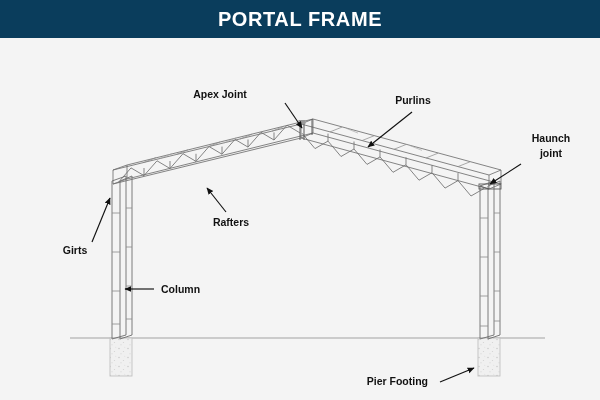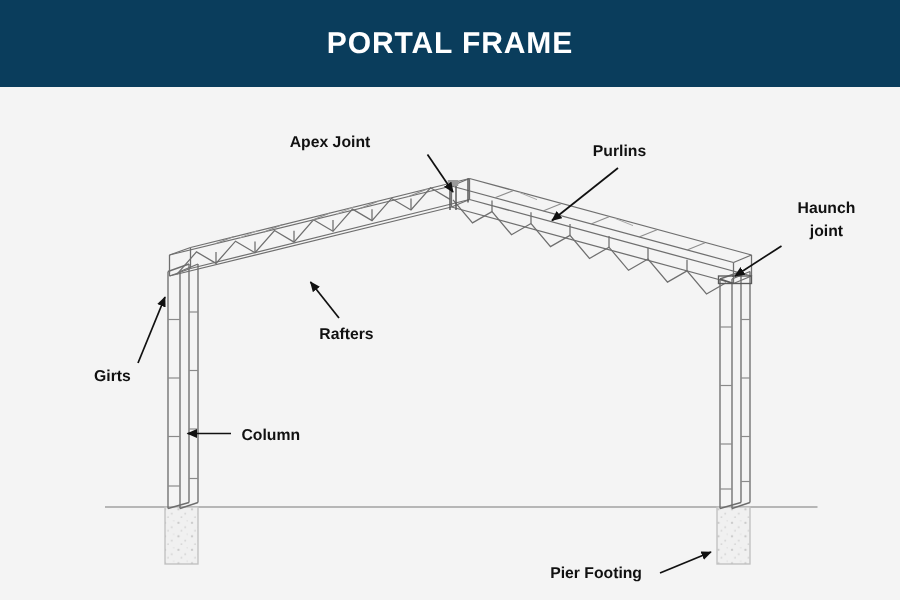--- a/index.html
+++ b/index.html
@@ -17,21 +17,21 @@
     position: relative;
     width: 600px;
     height: 400px;
     background: #f4f4f4;
   }
   #header-bar {
     position: absolute;
     left: 0;
     top: 0;
     width: 600px;
-    height: 58px;
+    height: 38px;
     background: #0a3d5c;
     display: flex;
     align-items: center;
     justify-content: center;
   }
   #header-title {
     color: #ffffff;
     font-size: 20px;
     font-weight: bold;
     letter-spacing: 0.6px;

